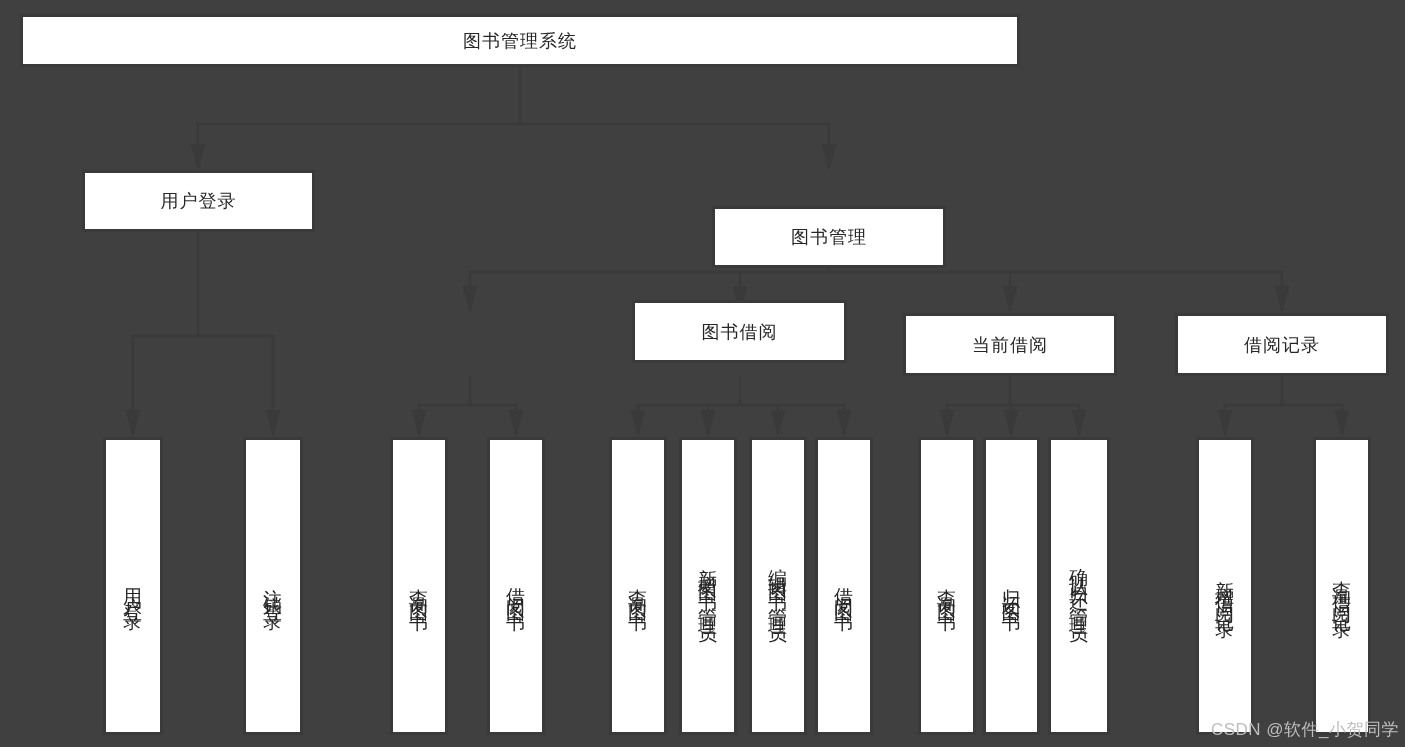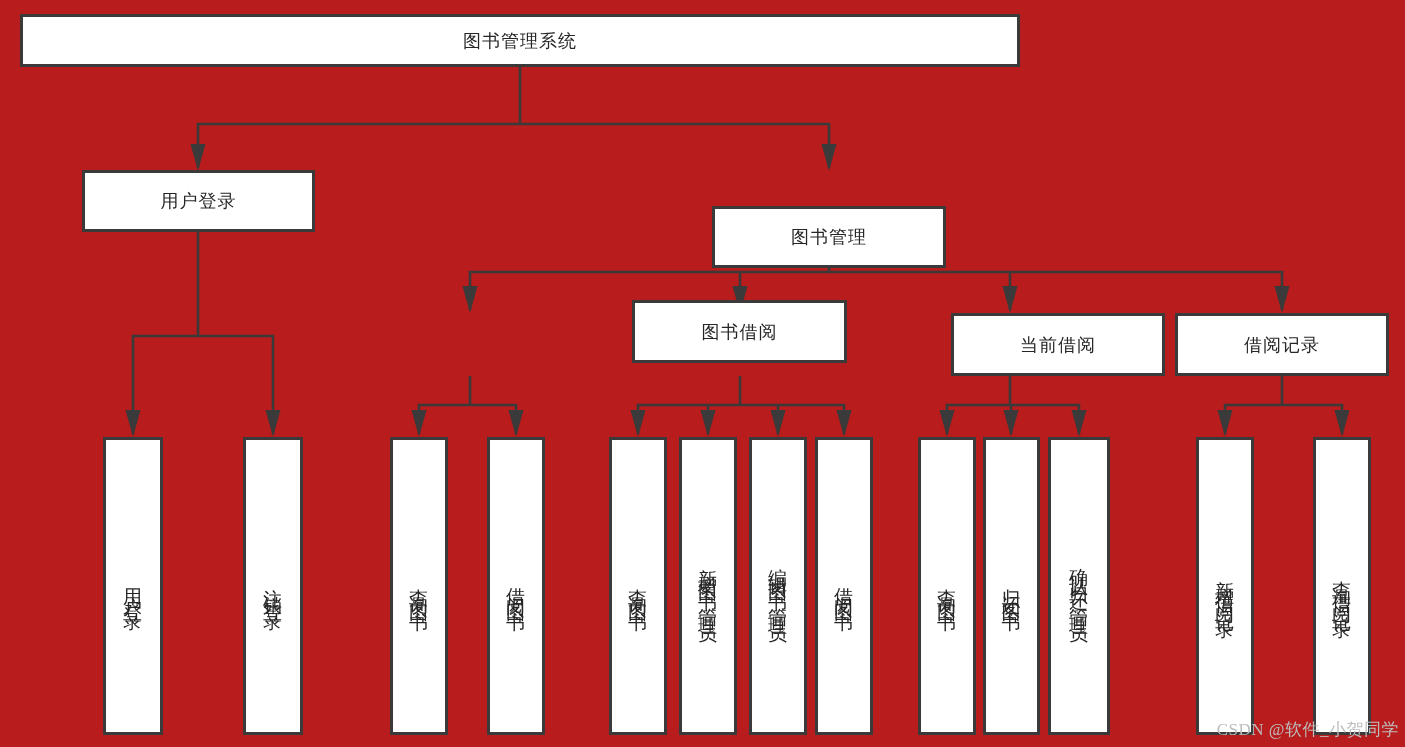--- a/index.html
+++ b/index.html
@@ -1,20 +1,20 @@
 <!DOCTYPE html>
 <html><head>
 <meta charset="utf-8">
 <style>
   html,body{margin:0;padding:0;background:#ffffff;}
   #canvas{
     position:relative;
     width:1405px;height:747px;
-    background:#b91c1c;
-    font-family:Liberation Serif, serif;
+    background:#404040;
+    font-family:Liberation Sans, sans-serif;
     color:#262626;
     overflow:hidden;
   }
   #connectors{position:absolute;left:0;top:0;width:1405px;height:747px;}
   .box{
     position:absolute;
     box-sizing:border-box;
     background:#ffffff;
     border:3px solid #3a3a3a;
     display:flex;
@@ -98,21 +98,21 @@
       <polygon points="1334.5,410 1349.5,410 1342,437"></polygon>
     </g>
   </svg>
 
   <div class="box" style="left:20px;top:14px;width:1000px;height:53px;">图书管理系统</div>
 
   <div class="box" style="left:82px;top:170px;width:233px;height:62px;">用户登录</div>
   <div class="box" style="left:712px;top:170px;width:234px;height:62px;margin-top:36px;">图书管理</div>
 
   <div class="box" style="left:632px;top:300px;width:215px;height:63px;">图书借阅</div>
-  <div class="box" style="left:903px;top:313px;width:214px;height:63px;margin-left:48px;">当前借阅</div>
+  <div class="box" style="left:903px;top:313px;width:214px;height:63px;">当前借阅</div>
   <div class="box" style="left:1175px;top:313px;width:214px;height:63px;">借阅记录</div>
 
   <div class="box vbox" style="left:103px;top:437px;width:60px;height:298px;">用户登录</div>
   <div class="box vbox" style="left:243px;top:437px;width:60px;height:298px;">注销登录</div>
 
   <div class="box vbox" style="left:390px;top:437px;width:58px;height:298px;">查询图书</div>
   <div class="box vbox" style="left:487px;top:437px;width:58px;height:298px;">借阅图书</div>
 
   <div class="box vbox" style="left:609px;top:437px;width:58px;height:298px;">查询图书</div>
   <div class="box vbox" style="left:679px;top:437px;width:58px;height:298px;">新增图书（管理员）</div>

